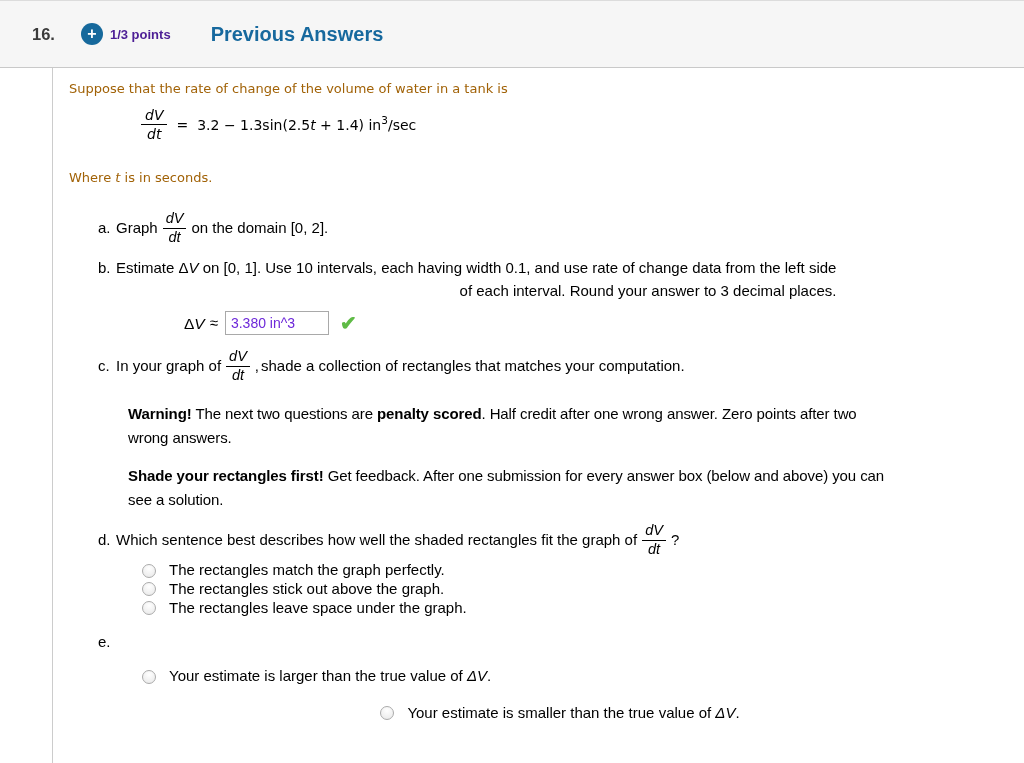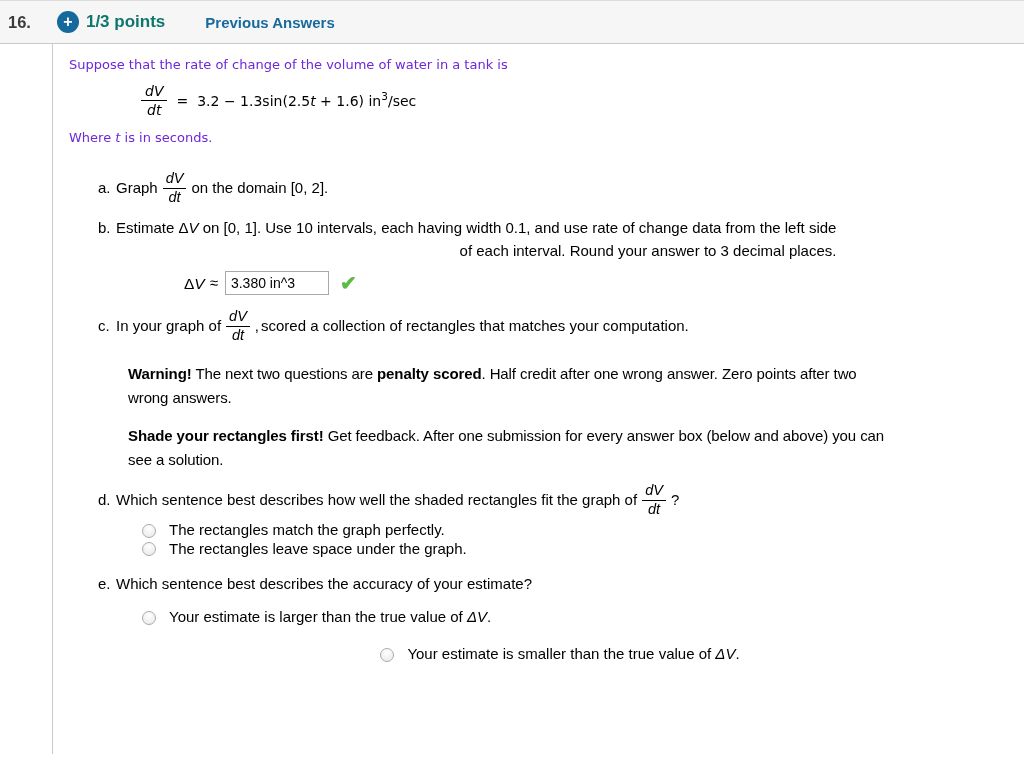--- a/index.html
+++ b/index.html
@@ -4,65 +4,65 @@
 <style>
   html, body { margin:0; padding:0; }
   body {
     width:1024px; height:763px; overflow:hidden;
     background:#ffffff;
     font-family:"Liberation Sans", sans-serif;
     color:#000;
   }
   
   .qheader {
-    height:44px; box-sizing:border-box;
+    height:68px; box-sizing:border-box;
     background:#f6f6f6;
     border-top:1px solid #dcdcdc;
     border-bottom:1px solid #c9c9c9;
     display:flex; align-items:center;
-    padding-left:8px;
+    padding-left:32px;
   }
   .qnum { font-weight:bold; font-size:16.5px; color:#3b3b3b; margin-right:26px; }
   .plus-badge {
     width:22px; height:22px; border-radius:50%;
     background:#16699c; color:#fff;
     display:inline-flex; align-items:center; justify-content:center;
     font-size:16px; font-weight:bold; line-height:1;
     margin-right:7px; cursor:pointer; user-select:none;
   }
-  .points { color:#0f766e; font-size:17px; font-weight:600; margin-right:40px; }
-  .prev-answers { color:#17699e; font-size:15px; font-weight:700; text-decoration:none; cursor:pointer; }
+  .points { color:#4c1d95; font-size:13px; font-weight:600; margin-right:40px; }
+  .prev-answers { color:#17699e; font-size:20px; font-weight:700; text-decoration:none; cursor:pointer; }
 
   
   .content {
     margin-left:52px;
     border-left:1px solid #cccccc;
     height:710px; box-sizing:border-box;
     padding:13px 20px 0 16px;
     background:#fff;
   }
   .intro, .where {
     font-family:"DejaVu Sans", sans-serif;
-    font-size:13px; margin:0; color:#6d28d9;
+    font-size:13px; margin:0; color:#a16207;
   }
   .var-i { font-style:italic; }
 
   
   .formula {
     margin:11px 0 0 72px;
     font-family:"DejaVu Sans", sans-serif;
     font-size:14px;
     display:flex; align-items:center;
   }
   .frac { display:inline-flex; flex-direction:column; align-items:center; line-height:1.15; }
   .frac .num { font-style:italic; padding:0 4px 1px; border-bottom:1px solid #000; }
   .frac .den { font-style:italic; padding:1px 4px 0; }
   .formula .eq { margin:0 9px; }
   .sup3 { font-size:10.5px; vertical-align:super; line-height:0; }
-  .where { margin-top:12px; }
+  .where { margin-top:28px; }
 
   
   .parts { margin:21px 0 0 29px; width:880px; font-size:15px; line-height:1.25; }
   .part { display:flex; }
   .part-label { width:18px; flex-shrink:0; }
   .part-flex { align-items:center; }
   .inline-frac {
     display:inline-flex; flex-direction:column; align-items:center;
     font-size:14.5px; line-height:1.1; margin:0 5px; vertical-align:middle;
   }
@@ -71,21 +71,21 @@
   .part-a { min-height:44px; }
   .part-b { margin-top:6px; line-height:23px; }
   .b-line2 { display:block;text-align:right; }
 
   .answer-row { margin:9px 0 0 86px; display:flex; align-items:center; }
   .answer-lhs { font-size:15.5px; }
   .approx { margin:0 7px 0 5px; }
   .answer-input {
     width:92px; height:20px; box-sizing:content-box;
     border:1px solid #a9a9a9; padding:1px 5px;
-    font-family:"Liberation Sans", sans-serif; font-size:14px; color:#000000;
+    font-family:"Liberation Sans", sans-serif; font-size:14px; color:#6d28d9;
     background:#fff;
   }
   .check { color:#5fbb46; font-size:20px; font-weight:bold; margin-left:11px; line-height:1; }
 
   .part-c { margin-top:9px; min-height:44px; }
   .c-after { margin-left:2px; }
 
   .note { margin:14px 0 0 30px; line-height:24px; letter-spacing:-0.1px; }
   .note b { letter-spacing:-0.1px; }
 
@@ -117,21 +117,21 @@
 <main class="content">
 
   <p class="intro">Suppose that the rate of change of the volume of water in a tank is</p>
 
   <div class="formula">
     <span class="frac">
       <span class="num">dV</span>
       <span class="den">dt</span>
     </span>
     <span class="eq">=</span>
-    <span><span>3.2 − 1.3sin(2.5</span><span class="var-i">t</span><span> + 1.6) in</span><span class="sup3">3</span><span>/sec</span></span>
+    <span><span>3.2 − 1.3sin(2.5</span><span class="var-i">t</span><span> + 1.4) in</span><span class="sup3">3</span><span>/sec</span></span>
   </div>
 
   <p class="where"><span>Where </span><span class="var-i">t</span><span> is in seconds.</span></p>
 
   <div class="parts">
 
     <div class="part part-flex part-a">
       <span class="part-label">a.</span>
       <span>Graph</span>
       <span class="inline-frac">
@@ -154,21 +154,21 @@
     </div>
 
     <div class="part part-flex part-c">
       <span class="part-label">c.</span>
       <span>In your graph of</span>
       <span class="inline-frac">
         <span class="num">dV</span>
         <span class="den">dt</span>
       </span>
         <span>,</span>
-      <span class="c-after"> scored a collection of rectangles that matches your computation.</span>
+      <span class="c-after"> shade a collection of rectangles that matches your computation.</span>
     </div>
 
     <p class="note"><b>Warning!</b><span> The next two questions are </span><b>penalty scored</b><span>. Half credit after one wrong answer. Zero points after two</span><br><span>wrong answers.</span></p>
 
     <p class="note"><b>Shade your rectangles first!</b><span> Get feedback. After one submission for every answer box (below and above) you can</span><br><span>see a solution.</span></p>
 
     <div class="part part-flex part-d">
       <span class="part-label">d.</span>
       <span>Which sentence best describes how well the shaded rectangles fit the graph of</span>
       <span class="inline-frac">
@@ -178,27 +178,30 @@
         <span>?</span>
     </div>
 
     <div class="options">
       <div class="option-row">
         <span class="radio"></span>
         <span>The rectangles match the graph perfectly.</span>
       </div>
       <div class="option-row">
         <span class="radio"></span>
+        <span>The rectangles stick out above the graph.</span>
+      </div>
+      <div class="option-row">
+        <span class="radio"></span>
         <span>The rectangles leave space under the graph.</span>
       </div>
     </div>
 
     <div class="part part-e">
       <span class="part-label">e.</span>
-      <span>Which sentence best describes the accuracy of your estimate?</span>
     </div>
 
     <div class="options options-e">
       <div class="option-row">
         <span class="radio"></span>
         <span><span>Your estimate is larger than the true value of </span><span class="var-i">ΔV</span><span>.</span></span>
       </div>
       <div class="option-row">
         <span class="radio"></span>
         <span><span>Your estimate is smaller than the true value of </span><span class="var-i">ΔV</span><span>.</span></span>

